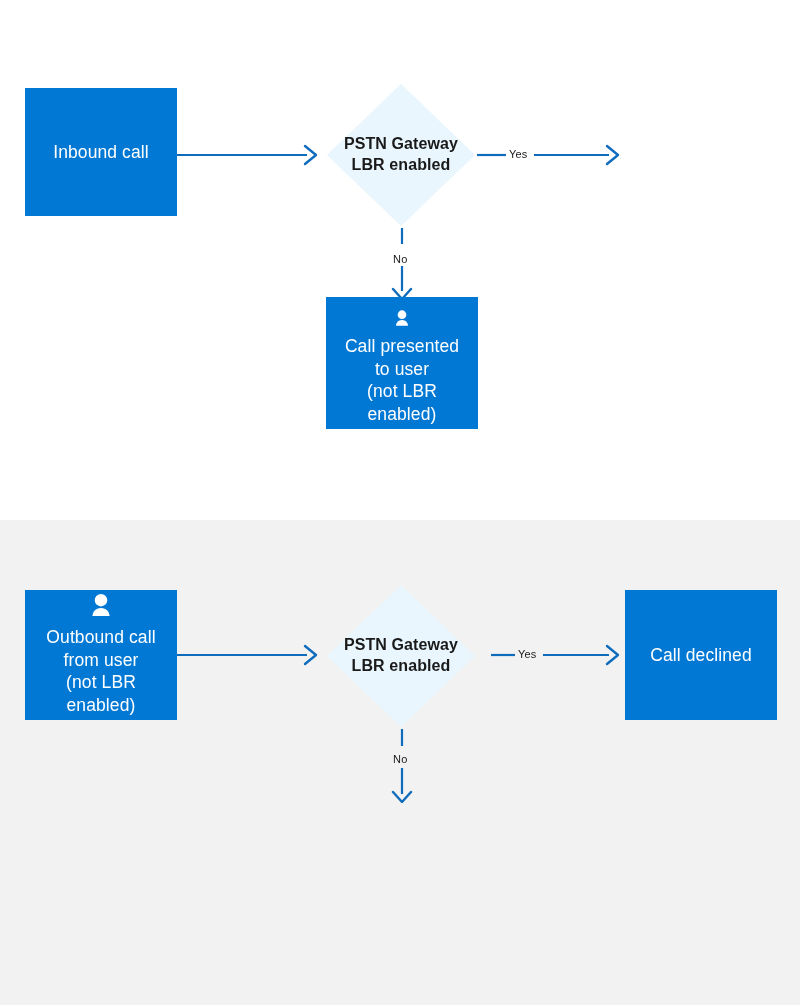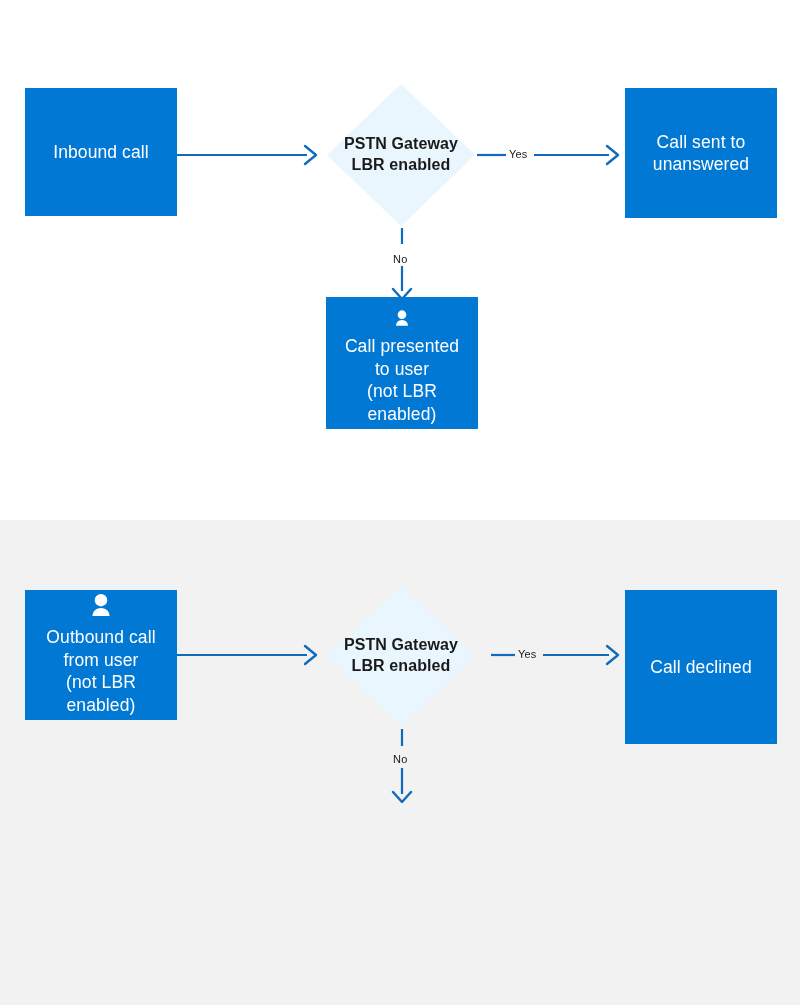--- a/index.html
+++ b/index.html
@@ -113,24 +113,20 @@
 LBR enabled</div>
   </div>
 
   <svg class="connector" style="left:477px; top:134px; width:150px; height:42px;" width="150" height="42" viewBox="0 0 150 42">
     <line x1="0" y1="21" x2="29" y2="21" stroke="#0f6cbd" stroke-width="2.2"></line>
     <line x1="57" y1="21" x2="132" y2="21" stroke="#0f6cbd" stroke-width="2.2"></line>
     <polyline points="130,12 141,21 130,30" fill="none" stroke="#0f6cbd" stroke-width="2.4" stroke-linecap="round" stroke-linejoin="round"></polyline>
   </svg>
   <div class="edge-label" style="left:509px; top:148px;">Yes</div>
 
-  <div class="node" style="left:625px; top:88px; width:152px; height:130px;">
-    <span class="node-label">Call sent to
-unanswered</span>
-  </div>
 
   <svg class="connector" style="left:381px; top:228px; width:42px; height:72px;" width="42" height="72" viewBox="0 0 42 72">
     <line x1="21" y1="0" x2="21" y2="16" stroke="#0f6cbd" stroke-width="2.2"></line>
     <line x1="21" y1="38" x2="21" y2="63" stroke="#0f6cbd" stroke-width="2.2"></line>
     <polyline points="12,61 21,71 30,61" fill="none" stroke="#0f6cbd" stroke-width="2.4" stroke-linecap="round" stroke-linejoin="round"></polyline>
   </svg>
   <div class="edge-label" style="left:393px; top:253px;">No</div>
 
   <div class="node" style="left:326px; top:297px; width:152px; height:132px; padding-top:12px;">
     <svg class="person-icon" width="34" height="34" viewBox="0 0 34 34">
@@ -165,21 +161,21 @@
 LBR enabled</div>
   </div>
 
   <svg class="connector" style="left:477px; top:634px; width:150px; height:42px;" width="150" height="42" viewBox="0 0 150 42">
     <line x1="14" y1="21" x2="38" y2="21" stroke="#0f6cbd" stroke-width="2.2"></line>
     <line x1="66" y1="21" x2="132" y2="21" stroke="#0f6cbd" stroke-width="2.2"></line>
     <polyline points="130,12 141,21 130,30" fill="none" stroke="#0f6cbd" stroke-width="2.4" stroke-linecap="round" stroke-linejoin="round"></polyline>
   </svg>
   <div class="edge-label" style="left:518px; top:648px;">Yes</div>
 
-  <div class="node" style="left:625px; top:590px; width:152px; height:154px;">
+  <div class="node" style="left:625px; top:590px; width:152px; height:130px;">
     <span class="node-label">Call declined</span>
   </div>
 
   <svg class="connector" style="left:381px; top:729px; width:42px; height:74px;" width="42" height="74" viewBox="0 0 42 74">
     <line x1="21" y1="0" x2="21" y2="17" stroke="#0f6cbd" stroke-width="2.2"></line>
     <line x1="21" y1="39" x2="21" y2="65" stroke="#0f6cbd" stroke-width="2.2"></line>
     <polyline points="12,63 21,73 30,63" fill="none" stroke="#0f6cbd" stroke-width="2.4" stroke-linecap="round" stroke-linejoin="round"></polyline>
   </svg>
   <div class="edge-label" style="left:393px; top:753px;">No</div>
 

